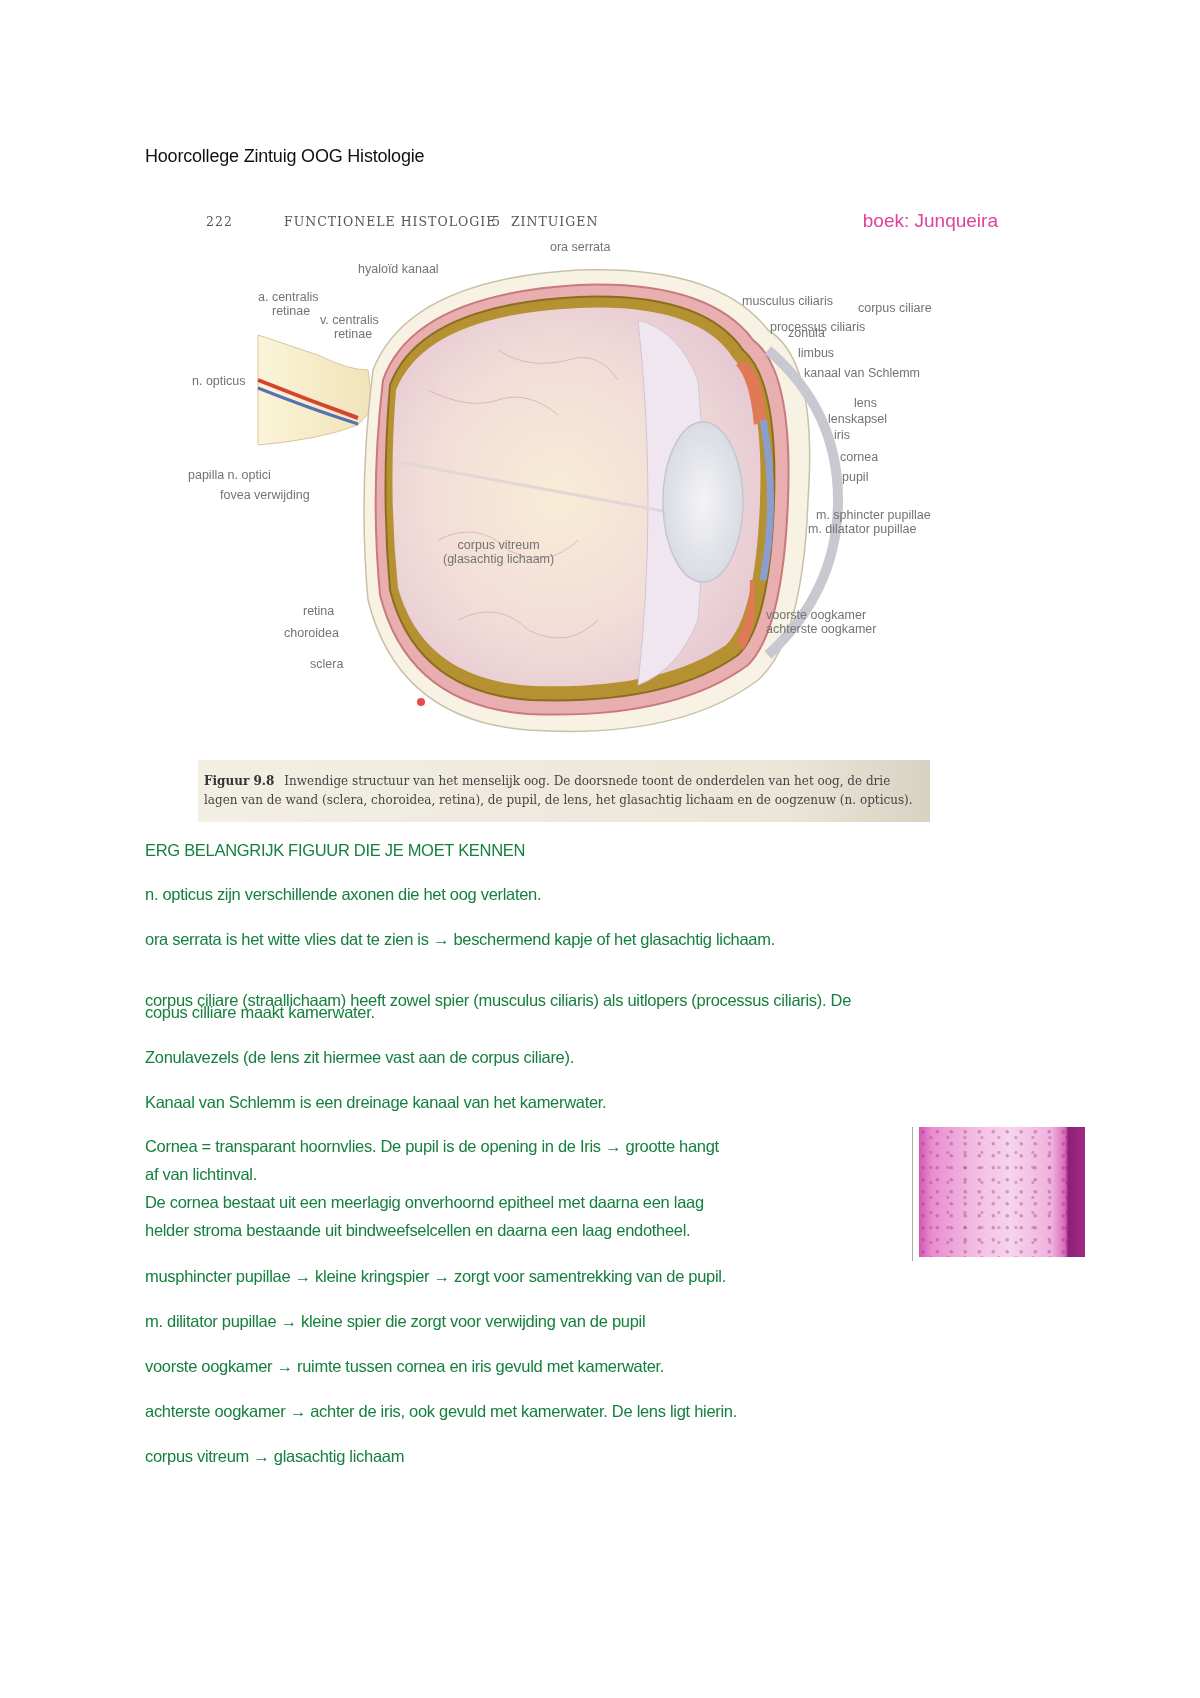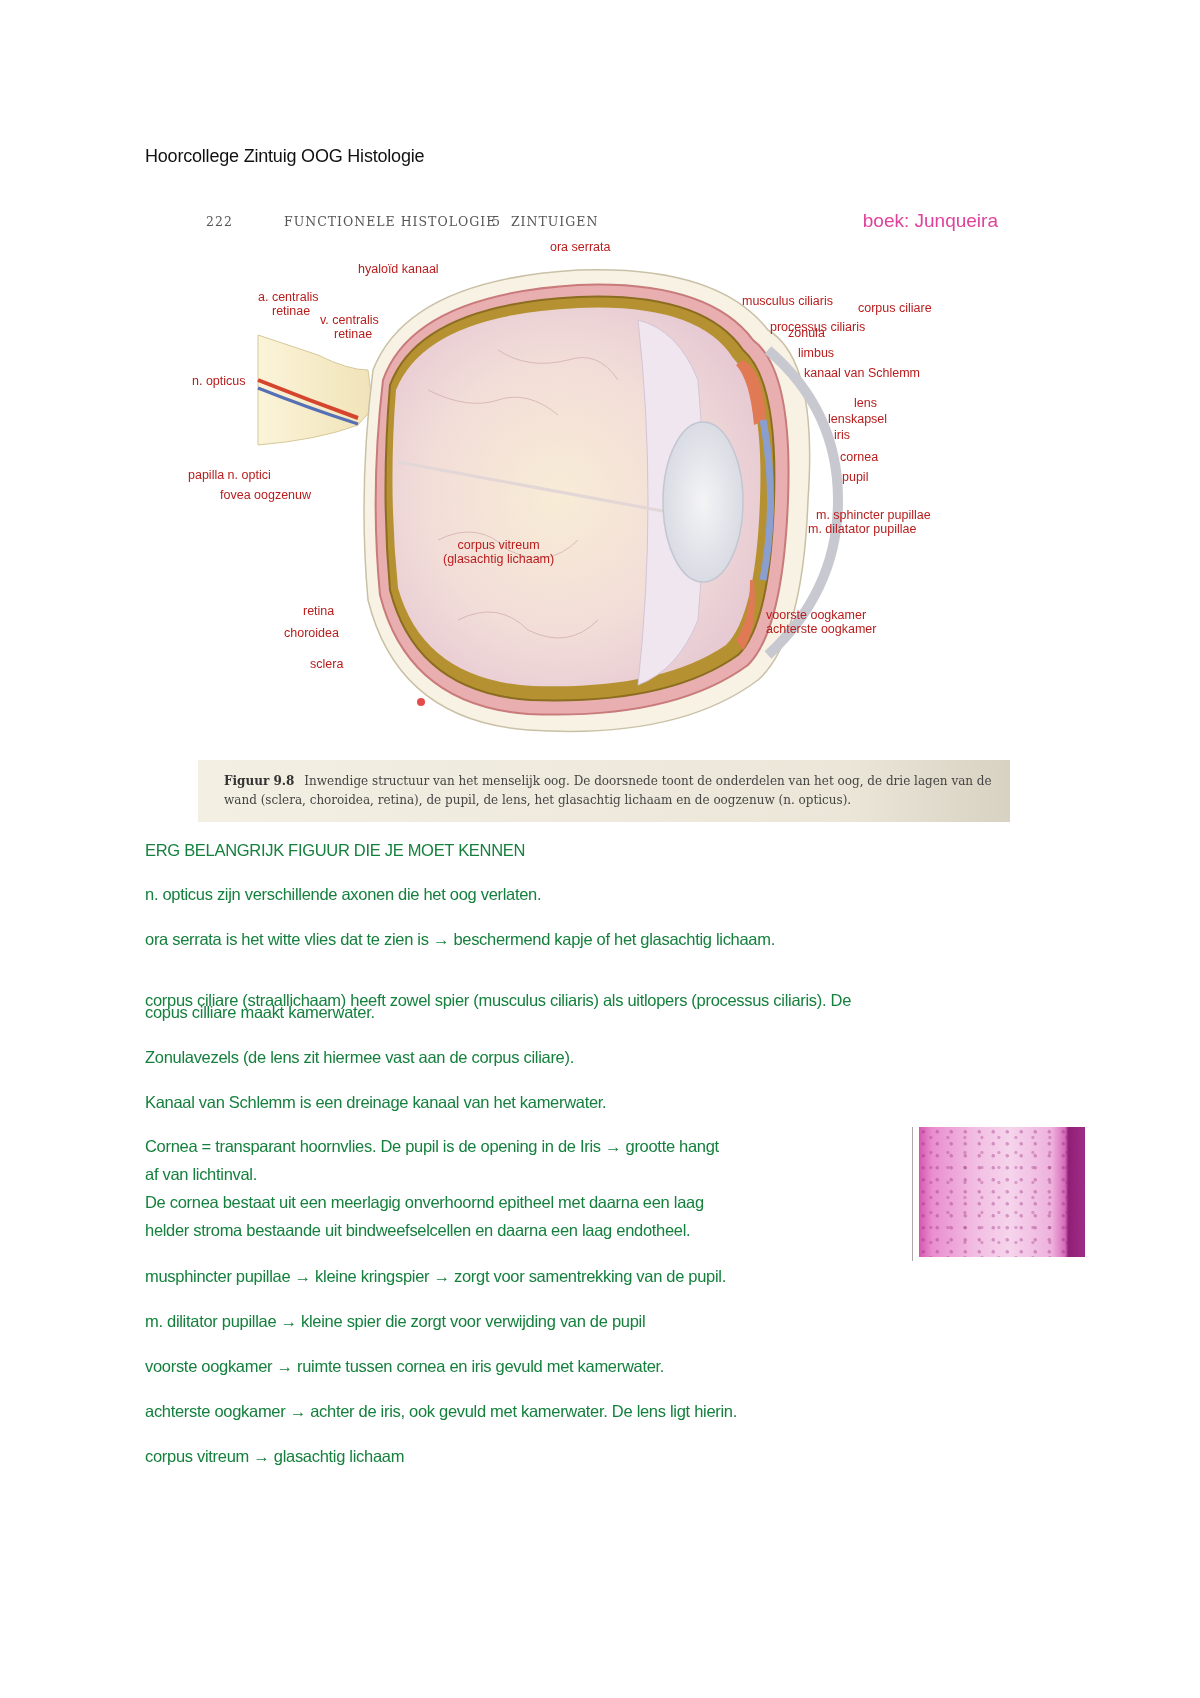--- a/index.html
+++ b/index.html
@@ -10,26 +10,26 @@
            font-family: "Liberation Sans", sans-serif; letter-spacing: -0.2px; }
   .fig { position: absolute; left: 198px; top: 200px; width: 812px; height: 622px; }
   .fig-header { position: absolute; left: 8px; top: 14px; font-family: "DejaVu Serif", serif;
                 font-size: 12.5px; color: #555; letter-spacing: 1px; }
   .fig-header .pg { margin-right: 12px; }
   .fig-header .sec { position: absolute; left: 286px; top: 0; white-space: nowrap; }
   .fig-header .sec2 { position: absolute; left: 78px; top: 0; white-space: nowrap; }
   .book { position: absolute; right: 12px; top: 10px; color: #e0429b; font-size: 19px;
           font-family: "Liberation Sans", sans-serif; }
   .diagram { position: absolute; left: 0; top: 40px; width: 812px; height: 520px; }
-  .lbl { position: absolute; font-size: 12.5px; color: #b91c1c; white-space: nowrap;
+  .lbl { position: absolute; font-size: 12.5px; color: #737373; white-space: nowrap;
          font-family: "Liberation Sans", sans-serif; line-height: 14px; }
-  .caption { position: absolute; left: 0; top: 560px; width: 812px; height: 62px;
+  .caption { position: absolute; left: 0; top: 560px; width: 732px; height: 62px;
              background: linear-gradient(to right, #f3efe3, #ebe6d8 80%, #d8d2c2);
              font-family: "DejaVu Serif", serif; font-size: 12px; color: #444; box-sizing: border-box;
-             padding: 12px 6px 0 26px; line-height: 19px; }
+             padding: 12px 6px 0 6px; line-height: 19px; }
   .caption b { color: #333; margin-right: 10px; }
   .para { position: absolute; left: 145px; font-size: 16.5px; color: #15803d; line-height: 29px;
           font-family: "Liberation Sans", sans-serif; letter-spacing: -0.3px; }
   .histo { position: absolute; left: 912px; top: 1127px; width: 180px; height: 134px;
            border-left: 1px solid #aaa; }
   .histo-inner { position: absolute; left: 6px; top: 0; width: 166px; height: 130px;
     background:
       radial-gradient(circle at 30% 40%, rgba(150,40,120,0.35) 0 1.5px, transparent 2px) 0 0/14px 12px,
       radial-gradient(circle at 70% 70%, rgba(150,40,120,0.3) 0 1.2px, transparent 2px) 0 0/17px 15px,
       linear-gradient(to right, #d557b0 0%, #e98ed0 8%, #f2bfe3 35%, #f6d4ec 55%, #eeb1dd 80%, #d66ab9 88%, #8f1f76 90%, #9d2a84 98%); }
@@ -105,21 +105,21 @@
     <div class="lbl" style="left:60px;top:90px;">
         <div>a. centralis</div>
         <div style="padding-left:14px">retinae</div>
       </div>
     <div class="lbl" style="left:122px;top:113px;">
         <div>v. centralis</div>
         <div style="padding-left:14px">retinae</div>
       </div>
     <div class="lbl" style="left:-6px;top:174px;">n. opticus</div>
     <div class="lbl" style="left:-10px;top:268px;">papilla n. optici</div>
-    <div class="lbl" style="left:22px;top:288px;">fovea oogzenuw</div>
+    <div class="lbl" style="left:22px;top:288px;">fovea verwijding</div>
     <div class="lbl" style="left:245px;top:338px;text-align:center;">
         <div>corpus vitreum</div>
         <div>(glasachtig lichaam)</div>
       </div>
     <div class="lbl" style="left:105px;top:404px;">retina</div>
     <div class="lbl" style="left:86px;top:426px;">choroidea</div>
     <div class="lbl" style="left:112px;top:457px;">sclera</div>
     <div class="lbl" style="left:544px;top:94px;">musculus ciliaris</div>
     <div class="lbl" style="left:544px;top:120px;padding-left:28px;">processus ciliaris</div>
     <div class="lbl" style="left:660px;top:101px;">corpus ciliare</div>

